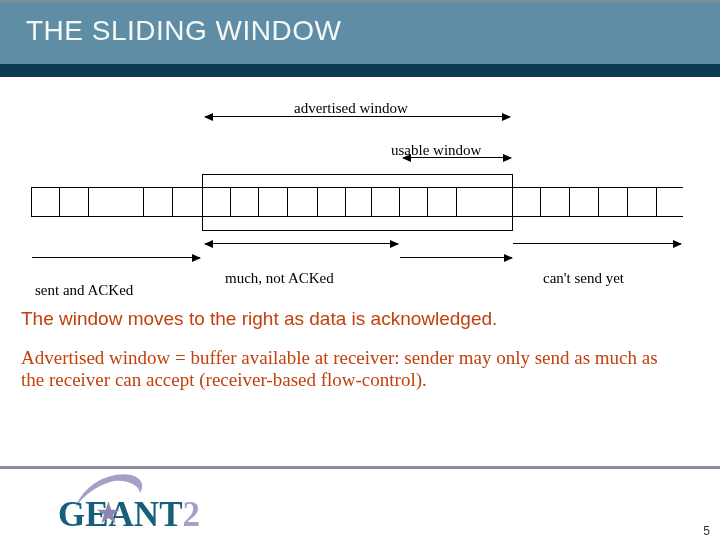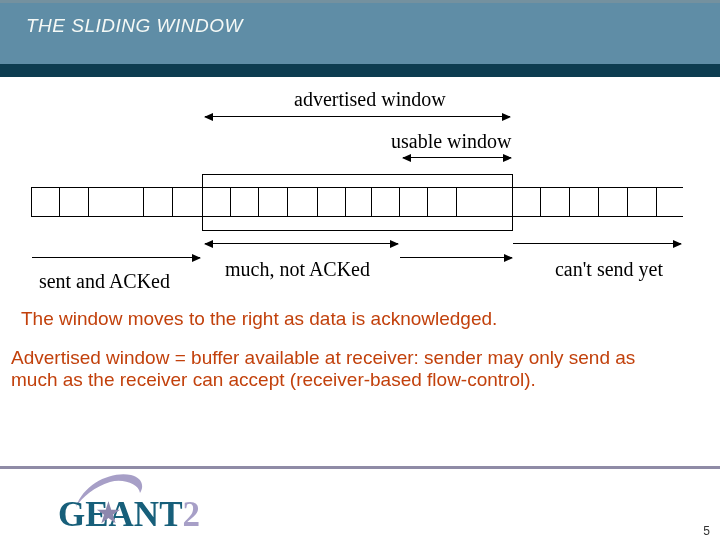--- a/index.html
+++ b/index.html
@@ -2,28 +2,28 @@
 <html><head>
 <meta charset="utf-8">
 <style>
   html,body{margin:0;padding:0;background:#ffffff;}
   .slide{position:relative;width:720px;height:540px;background:#ffffff;overflow:hidden;
          font-family:"Liberation Sans",sans-serif;}
 
   
   .header{position:absolute;left:0;top:0;width:720px;height:64px;
           background:linear-gradient(180deg,#74919f 0,#74919f 3px,#5f8da6 3px);}
-  .header-title{position:absolute;left:26px;top:15px;font-size:19px;letter-spacing:0.5px;
-                color:#f5f9f6;white-space:nowrap;font-style:italic;}
+  .header-title{position:absolute;left:26px;top:15px;font-size:28px;letter-spacing:0.5px;
+                color:#f5f9f6;white-space:nowrap;}
   .header-stripe{position:absolute;left:0;top:64px;width:720px;height:13px;background:#0d3c50;}
 
   
   .diagram{position:absolute;left:0;top:0;width:720px;height:540px;}
-  .dg-label{position:absolute;font-family:"Liberation Serif",serif;font-size:20px;color:#000;
-            text-align:right;white-space:nowrap;}
+  .dg-label{position:absolute;font-family:"Liberation Serif",serif;font-size:15px;color:#000;
+            text-align:left;white-space:nowrap;margin-top:12px;}
   .lbl-advertised{left:294px;top:88px;width:140px;}
   .lbl-usable{left:391px;top:130px;width:120px;}
   .lbl-sent-acked{left:35px;top:270px;width:135px;}
   .lbl-sent-not-acked{left:225px;top:258px;width:125px;}
   .lbl-can-send{left:375px;top:270px;width:126px;}
   .lbl-cant-send{left:543px;top:258px;width:120px;}
 
   .arrow{position:absolute;height:0;border-top:1px solid #000;}
   .arrow::before,.arrow::after{content:"";position:absolute;top:-4px;width:0;height:0;
         border-top:4px solid transparent;border-bottom:4px solid transparent;display:none;}
@@ -32,21 +32,21 @@
   .arrow.head-left::before{display:block;}
   .arrow.head-right::after{display:block;}
 
   .cell-row{position:absolute;border-top:1px solid #000;border-bottom:1px solid #000;box-sizing:content-box;}
   .cell-line{position:absolute;top:0;width:1px;background:#000;}
   .window-outline{position:absolute;border:1px solid #000;box-sizing:border-box;}
 
   
   .body-text{position:absolute;font-size:19px;line-height:22px;color:#c2410c;}
   .bt-1{left:21px;top:308px;width:660px;}
-  .bt-2{left:11px;top:347px;width:644px;}
+  .bt-2{left:21px;top:347px;width:644px;font-family:Liberation Serif, serif;}
 
   
   .divider{position:absolute;left:0;top:466px;width:720px;height:3px;background:#8f8ba6;}
   .logo{position:absolute;left:44px;top:468px;width:180px;height:66px;}
   .logo-swoosh{position:absolute;left:30px;top:4px;width:72px;height:36px;z-index:0;}
   .logo-text{position:absolute;left:14px;top:29px;z-index:1;font-family:"Liberation Serif",serif;
              font-weight:bold;font-size:35px;line-height:1;color:#175f7a;white-space:nowrap;}
   .logo-two{color:#a79fc7;}
   .logo-star{position:absolute;left:51px;top:30px;z-index:2;font-size:30px;line-height:1;
              color:#8d87ad;font-family:"DejaVu Sans",sans-serif;}

